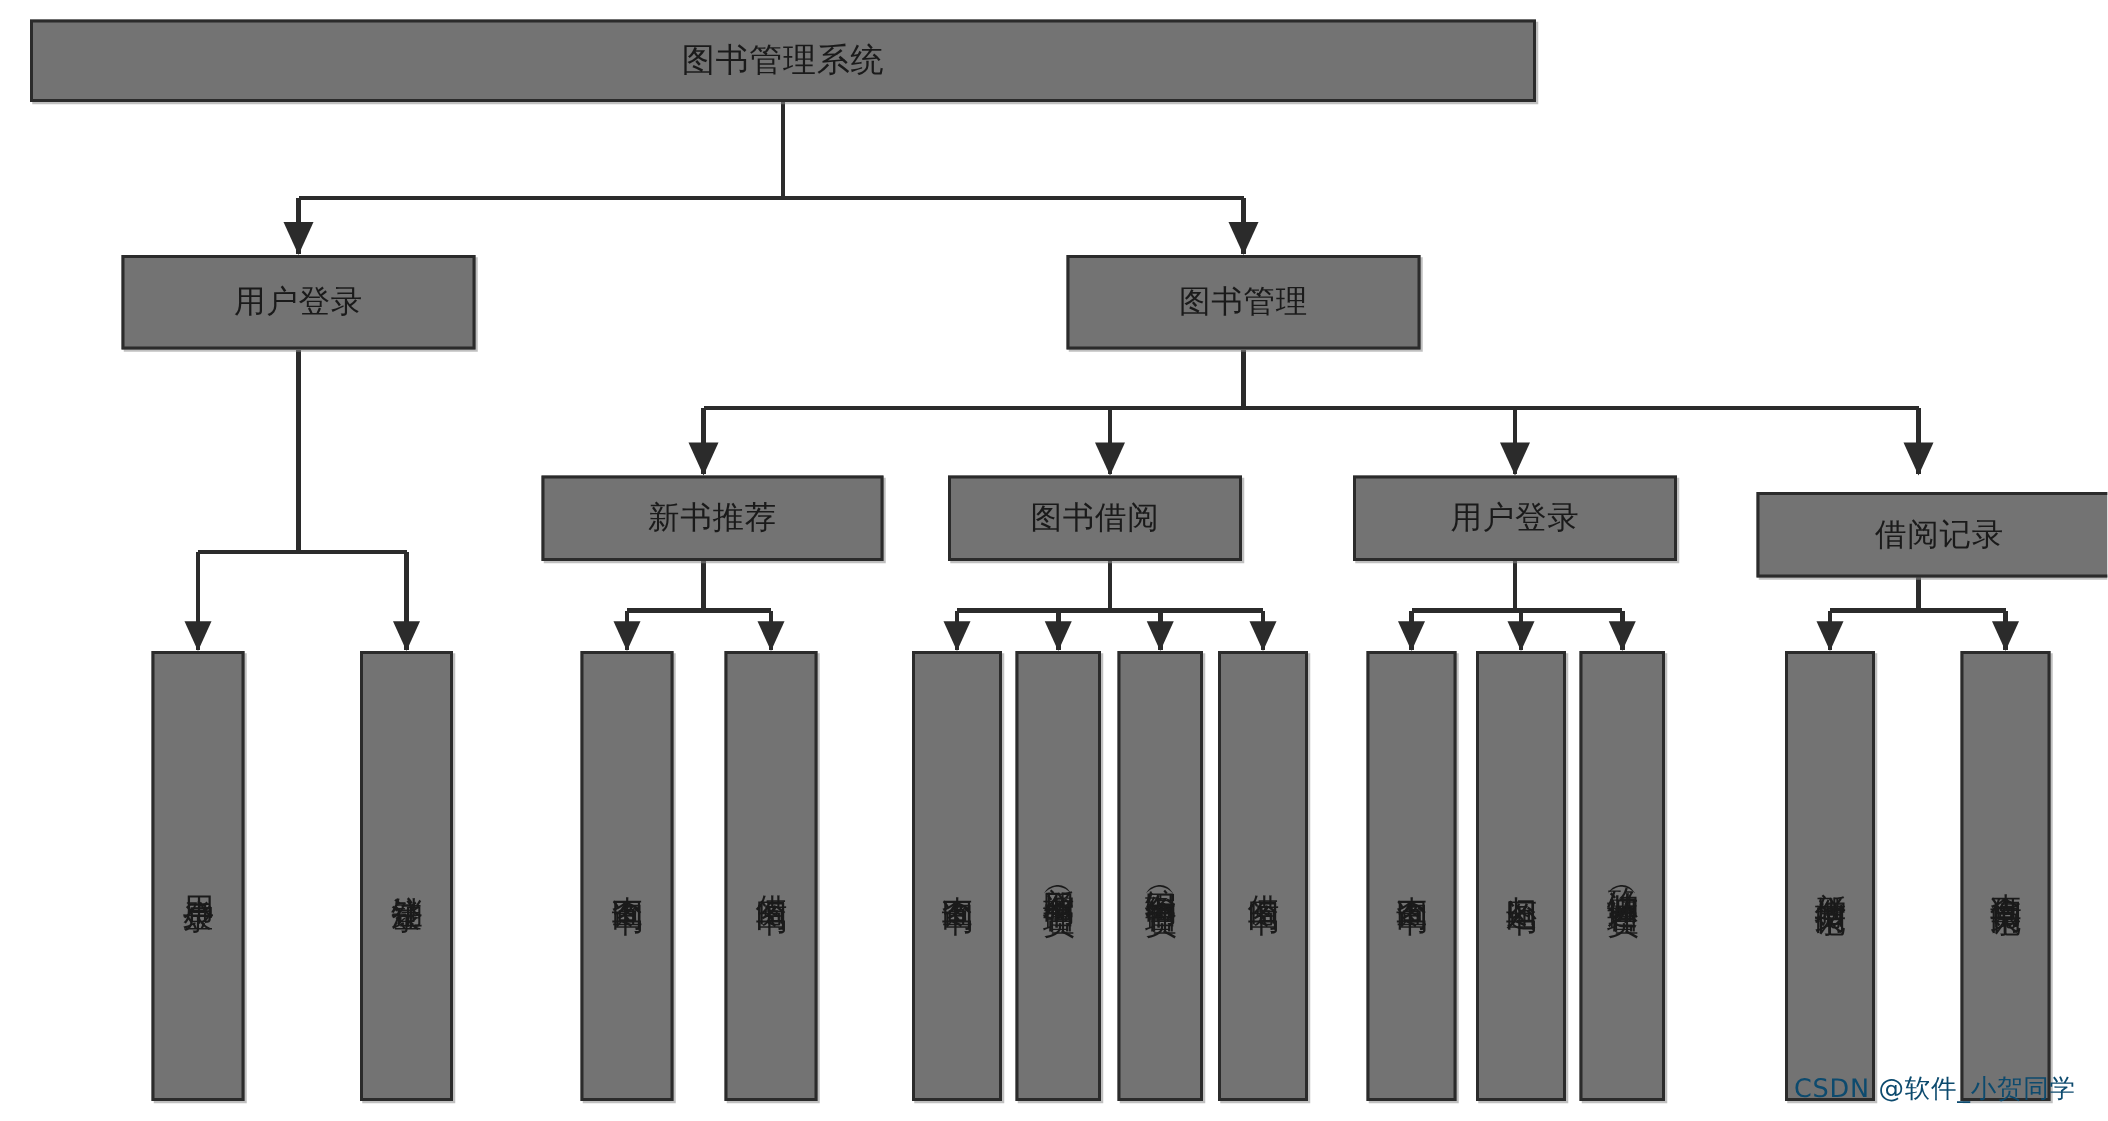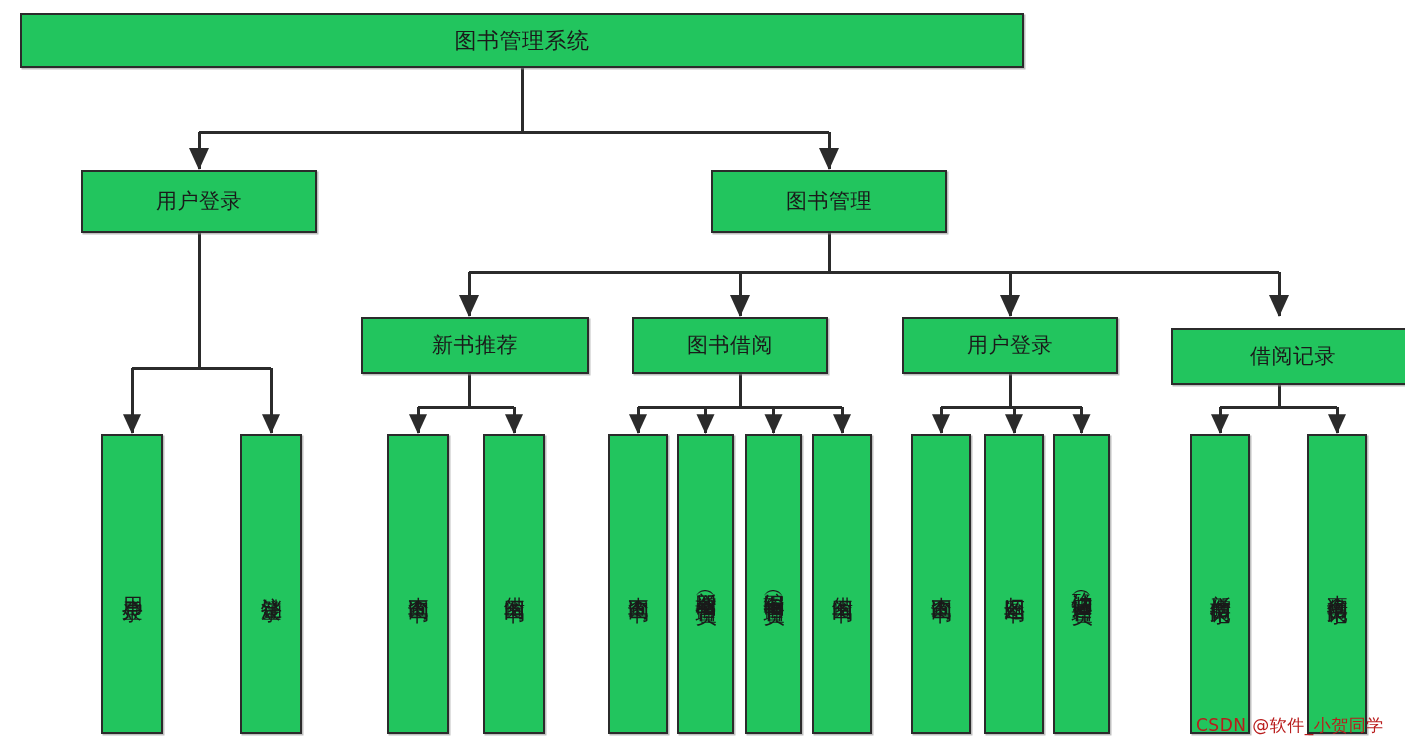--- a/index.html
+++ b/index.html
@@ -21,21 +21,21 @@
     position: absolute;
     left: 0;
     top: 0;
     width: 1405px;
     height: 747px;
   }
   .node {
     position: absolute;
     box-sizing: border-box;
     border: 2px solid #2b2b2b;
-    background: #22c55e;
+    background: #737373;
     display: flex;
     align-items: center;
     justify-content: center;
     color: #1a1a1a;
     box-shadow: 1.5px 1.5px 0 rgba(140,140,140,0.55);
   }
   .node .label {
     display: block;
     text-align: center;
     line-height: 1.05;
@@ -58,21 +58,21 @@
     writing-mode: vertical-rl;
     text-orientation: upright;
     font-size: 21px;
     line-height: 1.18;
     letter-spacing: 2px;
     white-space: nowrap;
     max-height: 268px;
   }
   .watermark {
     position: absolute;
-    color: #b91c1c;
+    color: #0c4a6e;
     font-size: 17px;
     white-space: nowrap;
     letter-spacing: 0.5px;
     user-select: none;
   }
 </style>
 </head>
 <body>
 
 <div id="canvas">

